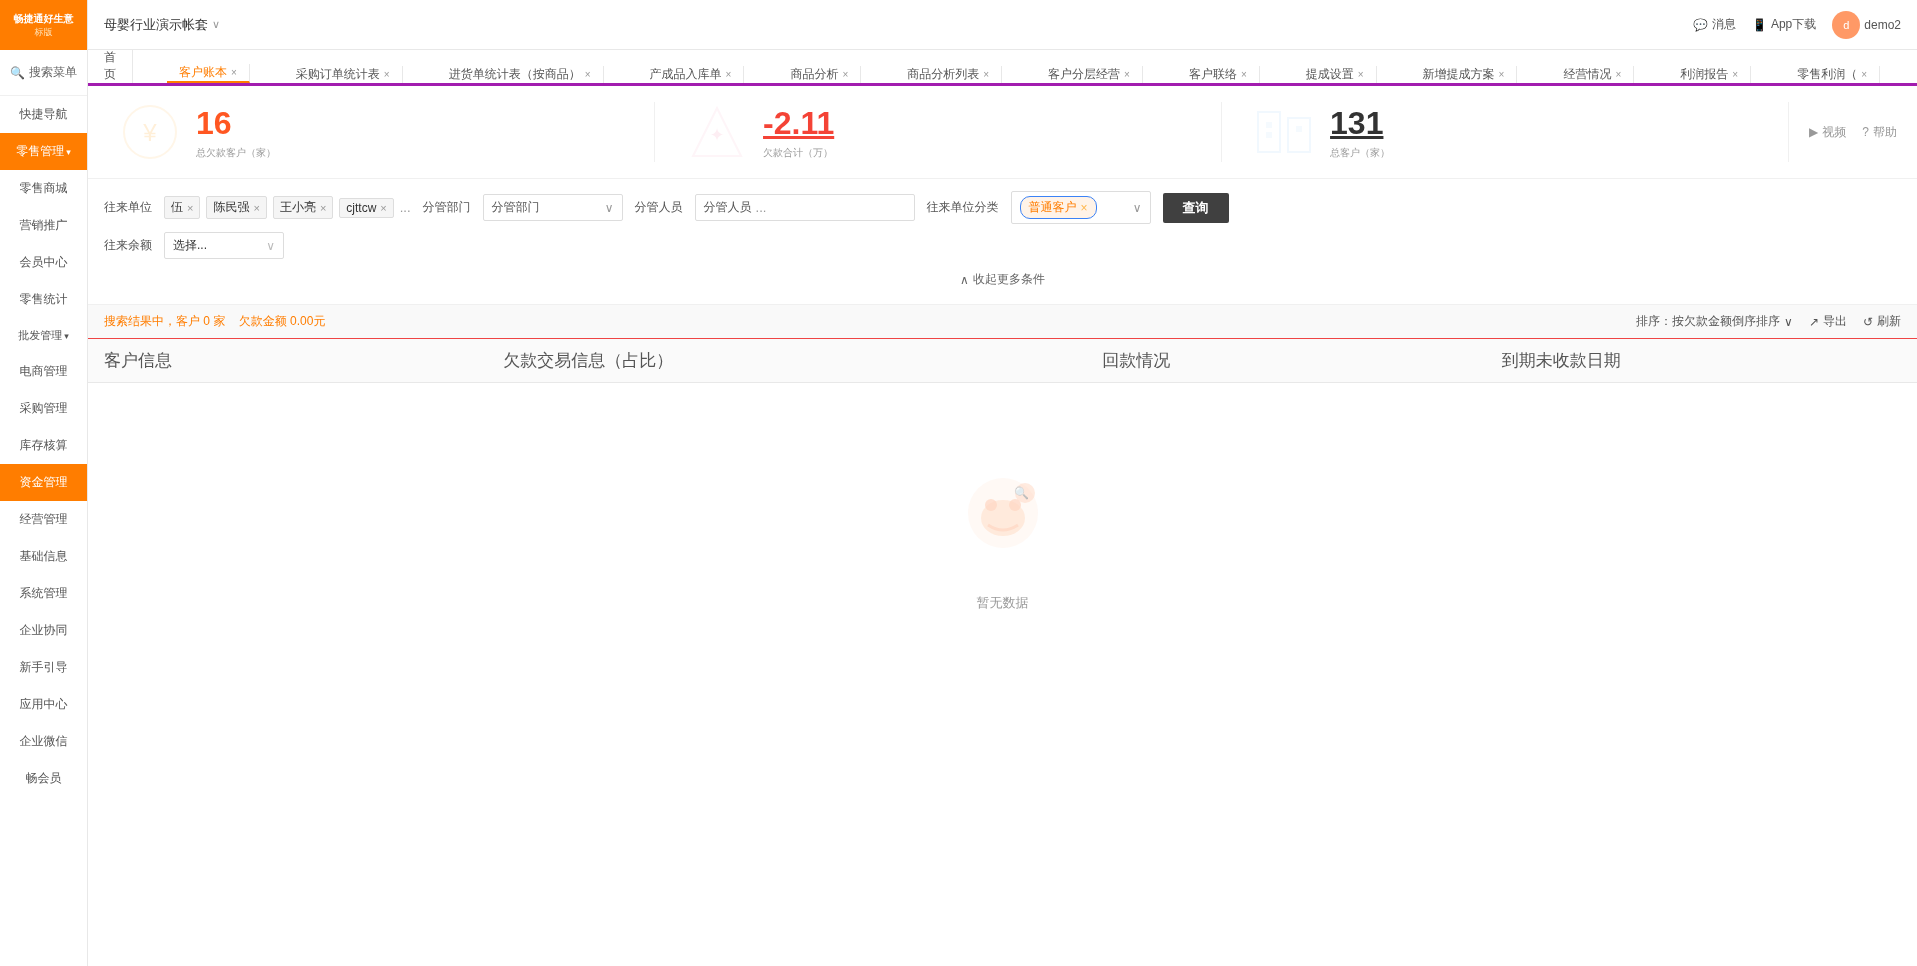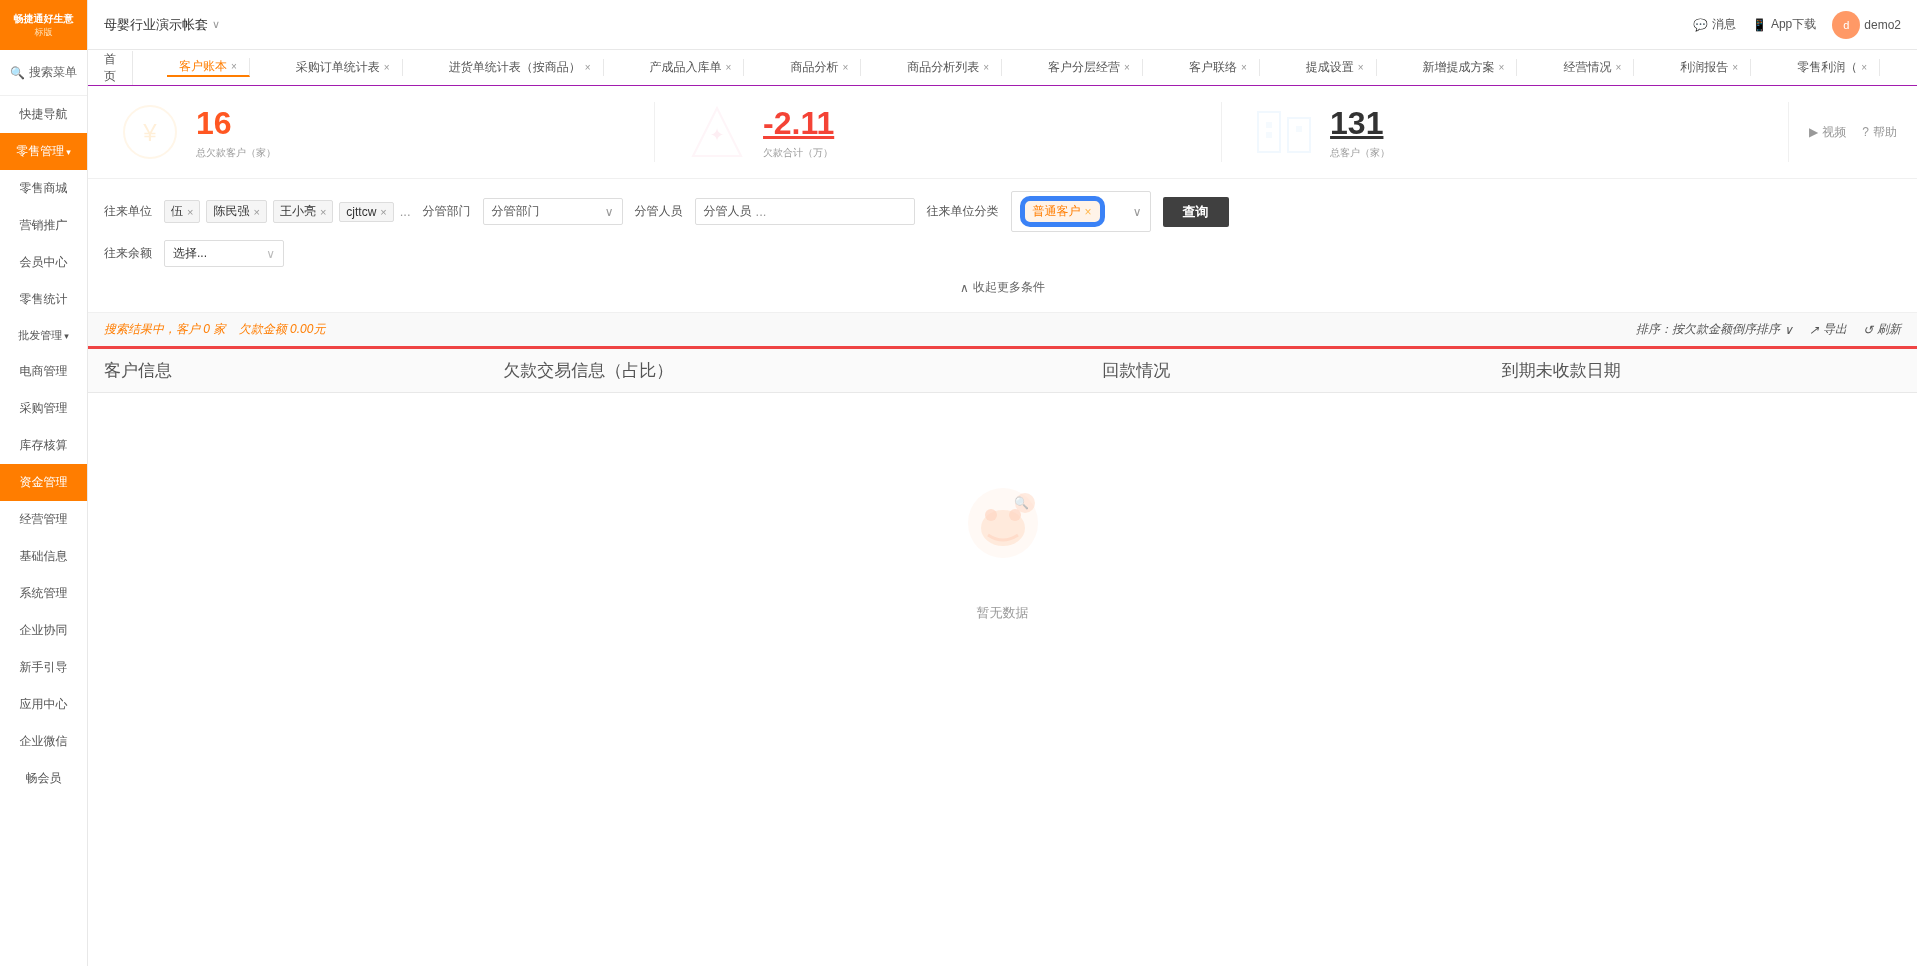--- a/index.html
+++ b/index.html
@@ -23,21 +23,21 @@
     
     .topbar { height: 50px; background: #fff; display: flex; align-items: center; justify-content: space-between; padding: 0 16px; border-bottom: 1px solid #e8e8e8; flex-shrink: 0; }
     .topbar-left { display: flex; align-items: center; gap: 8px; }
     .store-selector { display: flex; align-items: center; gap: 4px; font-size: 13px; color: #333; cursor: pointer; }
     .store-selector .arrow { color: #999; font-size: 11px; }
     .topbar-right { display: flex; align-items: center; gap: 16px; }
     .topbar-action { display: flex; align-items: center; gap: 4px; font-size: 12px; color: #555; cursor: pointer; }
     .user-avatar { width: 28px; height: 28px; border-radius: 50%; background: #ff9966; display: flex; align-items: center; justify-content: center; color: #fff; font-size: 11px; }
 
     
-    .tabbar { height: 36px; background: #fff; display: flex; align-items: center; border-bottom: 1px solid #a21caf; flex-shrink: 0; overflow: hidden; gap: 34px; }
+    .tabbar { height: 36px; background: #fff; display: flex; align-items: flex-end; border-bottom: 3px solid #a21caf; flex-shrink: 0; overflow: hidden; gap: 34px; }
     .tab-item { display: flex; align-items: center; padding: 0 12px; font-size: 12px; color: #555; cursor: pointer; white-space: nowrap; border-right: 1px solid #e8e8e8; gap: 4px; flex-shrink: 0; }
     .tab-item.active { background: #fff; color: #ff7d00; border-bottom: 2px solid #ff7d00; }
     .tab-item .close { color: #999; font-size: 10px; cursor: pointer; }
     .tab-home { padding: 0 16px; font-size: 12px; color: #555; display: flex; align-items: center; cursor: pointer; border-right: 1px solid #e8e8e8; }
     .tab-controls { margin-left: auto; display: flex; align-items: center; padding: 0 8px; gap: 4px; }
     .tab-ctrl-btn { font-size: 14px; color: #999; cursor: pointer; padding: 2px 4px; }
 
     
     .content { flex: 1; overflow: auto; background: #f5f5f5; }
     .page-content { background: #fff; min-height: 100%; }
@@ -64,27 +64,27 @@
     .filter-row { display: flex; align-items: center; gap: 12px; margin-bottom: 8px; flex-wrap: wrap; }
     .filter-label { font-size: 12px; color: #555; white-space: nowrap; }
     .filter-tags { display: flex; align-items: center; gap: 6px; flex-wrap: wrap; }
     .filter-tag { display: flex; align-items: center; gap: 4px; background: #f5f5f5; border: 1px solid #ddd; border-radius: 2px; padding: 2px 6px; font-size: 12px; color: #333; }
     .filter-tag .remove { color: #999; cursor: pointer; font-size: 11px; }
     .filter-more { color: #999; cursor: pointer; font-size: 13px; }
     .filter-select { display: flex; align-items: center; gap: 4px; border: 1px solid #ddd; border-radius: 2px; padding: 4px 8px; font-size: 12px; color: #555; cursor: pointer; min-width: 140px; background: #fff; }
     .filter-select .arrow { color: #999; margin-left: auto; }
     .filter-input-area { border: 1px solid #ddd; border-radius: 2px; padding: 4px 8px; font-size: 12px; min-width: 180px; display: flex; align-items: center; justify-content: space-between; cursor: pointer; }
     .filter-input-arrow { color: #bbb; }
-    .selected-tag { background: #fff3e8; border: 5px solid #3b82f6; border-radius: 10px; padding: 2px 8px; font-size: 12px; color: #ff7d00; display: flex; align-items: center; gap: 4px; }
+    .selected-tag { background: #fff3e8; border: 1px solid #3b82f6; border-radius: 10px; padding: 2px 8px; font-size: 12px; color: #ff7d00; display: flex; align-items: center; gap: 4px; }
     .selected-tag .remove { cursor: pointer; color: #ffb74d; }
     .search-btn { background: #404040; color: #fff; border: none; border-radius: 2px; padding: 6px 20px; font-size: 13px; cursor: pointer; font-weight: bold; }
     .collapse-btn { display: flex; align-items: center; gap: 4px; color: #666; font-size: 12px; cursor: pointer; justify-content: center; padding: 4px 0; }
 
     
-    .result-bar { display: flex; align-items: flex-start; justify-content: space-between; padding: 8px 16px; background: #f9f9f9; border-bottom: 3px solid #ef4444; font-style: italic; }
+    .result-bar { display: flex; align-items: flex-start; justify-content: space-between; padding: 8px 16px; background: #f9f9f9; border-bottom: 1px solid #ef4444; }
     .result-info { font-size: 12px; color: #555; }
     .result-info span { color: #ff7d00; }
     .result-actions { display: flex; align-items: center; gap: 16px; font-size: 12px; color: #555; }
     .result-sort { display: flex; align-items: center; gap: 4px; cursor: pointer; }
     .result-action-btn { display: flex; align-items: center; gap: 4px; cursor: pointer; color: #555; }
 
     
     .table-header { display: grid; grid-template-columns: 2fr 3fr 2fr 2fr; padding: 10px 16px; background: #fafafa; border-bottom: 1px solid #e8e8e8; }
     .table-col { font-size: 17px; color: #555; font-weight: 500; }
 

